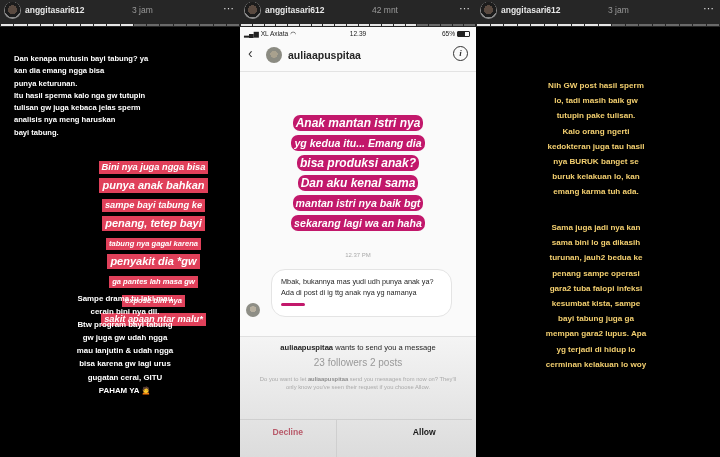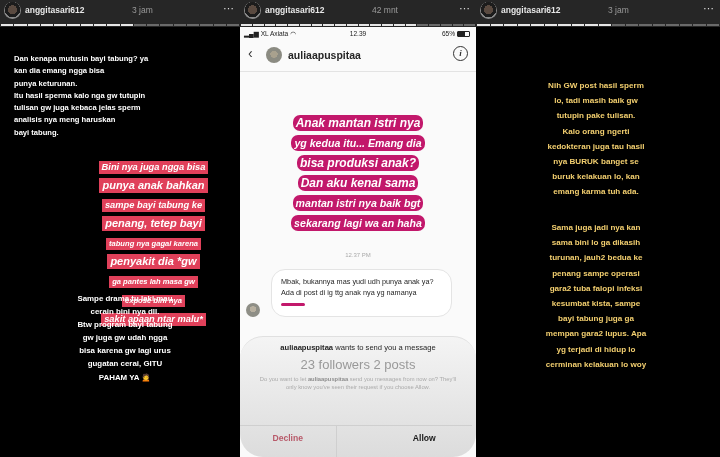--- a/index.html
+++ b/index.html
@@ -53,27 +53,27 @@
     font-size: 12px; line-height: 16px; padding: 0 3px; margin-bottom: 2px; white-space: nowrap; border-radius: 7px; }
   .magline.sm { font-size: 10.6px; }
   .ts { position: absolute; left: 0; right: 0; top: 225px; text-align: center; font-size: 6px; color: #aaa; }
   .bubble { position: absolute; left: 31px; top: 242px; width: 181px; height: 48px; border: 1px solid #e4e4e4; border-radius: 14px;
     background: #fff; padding: 6px 9px; font-size: 7.3px; line-height: 11px; color: #262626; }
   .redact { display: inline-block; width: 24px; height: 3px; background: #c2186b; vertical-align: middle; border-radius: 2px; }
   .bubble-avatar { position: absolute; left: 6px; top: 276px; width: 14px; height: 14px; border-radius: 50%;
     background: radial-gradient(circle at 50% 45%, #b8b0a0 0 30%, #8e8e86 31% 100%); }
 
   .request { position: absolute; left: 0; top: 309px; width: 236px; height: 121px;
-    background: linear-gradient(#f4f4f4, #dcdcdc); border-top: 1px solid #e0e0e0; border-radius: 23px; }
+    background: linear-gradient(#f4f4f4, #dcdcdc); border-top: 1px solid #e0e0e0; }
   .req-title { position: absolute; left: 0; right: 0; top: 6px; text-align: center; font-size: 7.6px; color: #262626; }
   .req-title b { font-weight: bold; }
-  .req-stats { position: absolute; left: 0; right: 0; top: 20px; text-align: center; font-size: 13px; color: #999; }
+  .req-stats { position: absolute; left: 0; right: 0; top: 20px; text-align: center; font-size: 10px; color: #999; }
   .req-desc { position: absolute; left: 18px; right: 18px; top: 38px; text-align: center; font-size: 5.8px; line-height: 8.2px; color: #aaa; }
   .req-desc b { color: #8e8e8e; }
-  .btnrow { position: absolute; left: 0; right: 4px; bottom: 0; height: 32px; border-top: 1px solid #cfcfcf; display: flex; }
+  .btnrow { position: absolute; left: 0; right: 4px; bottom: 0; height: 38px; border-top: 1px solid #cfcfcf; display: flex; }
   .btn { flex: 1; text-align: center; line-height: 25px; font-size: 8.6px; font-weight: bold; }
   .btn.decline { color: #b85a6a; border-right: 1px solid #cfcfcf; }
   .btn.allow { color: #1a1a1a; padding-left: 40px; }
 
   
   .ytext { position: absolute; color: #f3cf6f; font-weight: bold; text-align: center; font-size: 8.1px; line-height: 15.2px; }
   #right-a { left: 30px; top: 78px; width: 180px; }
   #right-b { left: 30px; top: 220px; width: 180px; }
 </style>
 </head>
@@ -114,20 +114,21 @@
       <div>tulisan gw juga kebaca jelas sperm</div>
       <div>analisis nya meng haruskan</div>
       <div>bayi tabung.</div>
     </div>
   <div class="pinkblock"><span class="pinkline pl-m">Bini nya juga  ngga bisa</span><br><span class="pinkline pl-l">punya anak bahkan</span><br><span class="pinkline pl-m">sampe bayi tabung ke</span><br><span class="pinkline pl-l">penang, tetep bayi</span><br><span class="pinkline pl-s">tabung nya gagal karena</span><br><span class="pinkline pl-l">penyakit dia *gw</span><br><span class="pinkline pl-s">ga pantes lah masa gw</span><br><span class="pinkline pl-s">expose bini nya</span><br><span class="pinkline pl-m">sakit apaan ntar malu*</span><br></div>
   <div class="wtext" id="left-outro">
       <div>Sampe drama tu laki mau</div>
       <div>cerain bini nya dll.</div>
       <div>Btw program bayi tabung</div>
       <div>gw juga gw udah ngga</div>
+      <div>mau lanjutin &amp; udah ngga</div>
       <div>bisa karena gw lagi urus</div>
       <div>gugatan cerai, GITU</div>
       <div>PAHAM YA 🙍</div>
     </div>
 </div>
 
 <div class="panel" id="p-mid">
   <div class="story-header">
     <div class="story-avatar"></div>
     <span class="story-user">anggitasari612</span>

